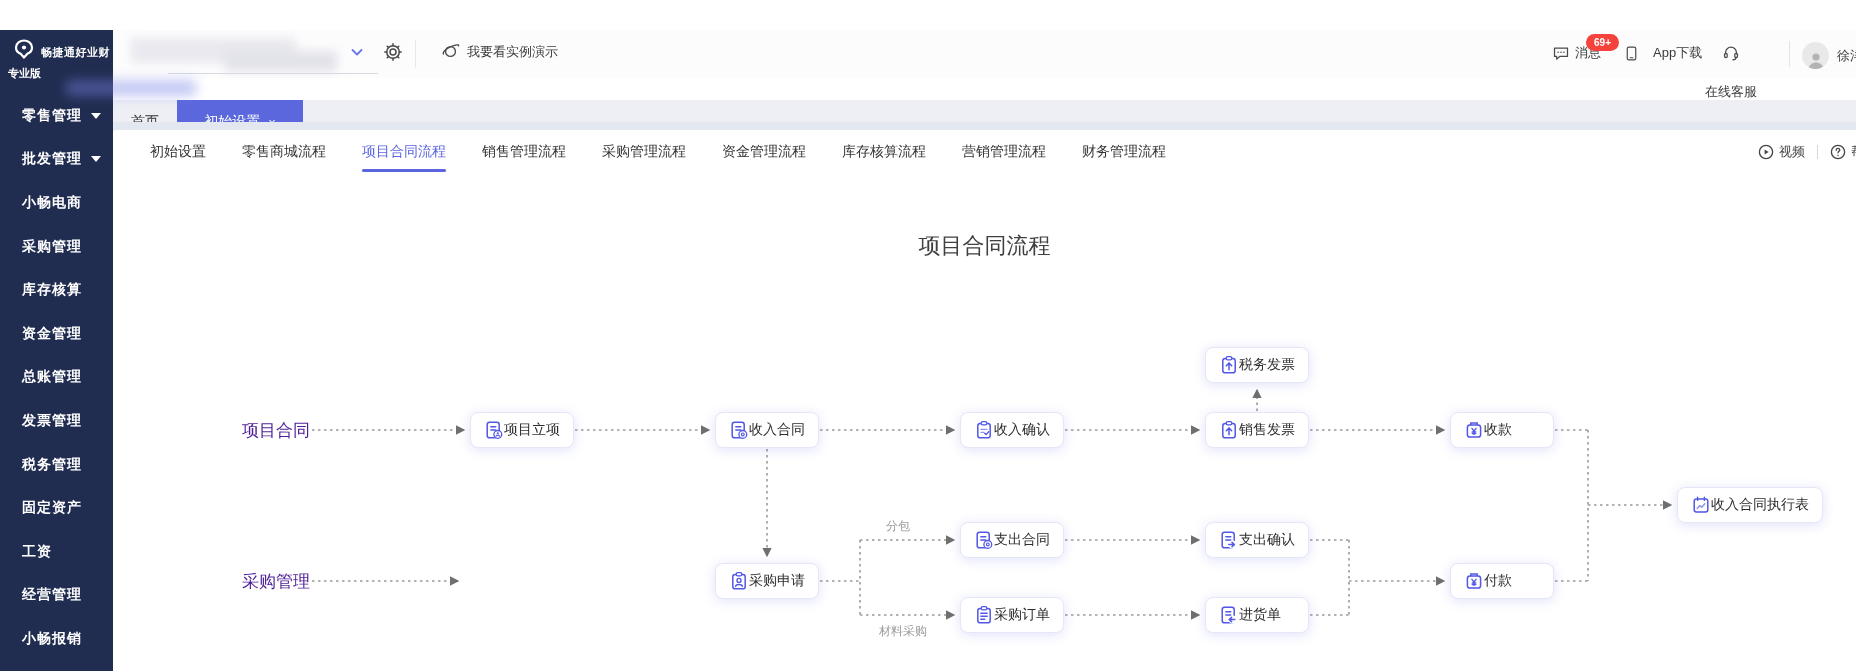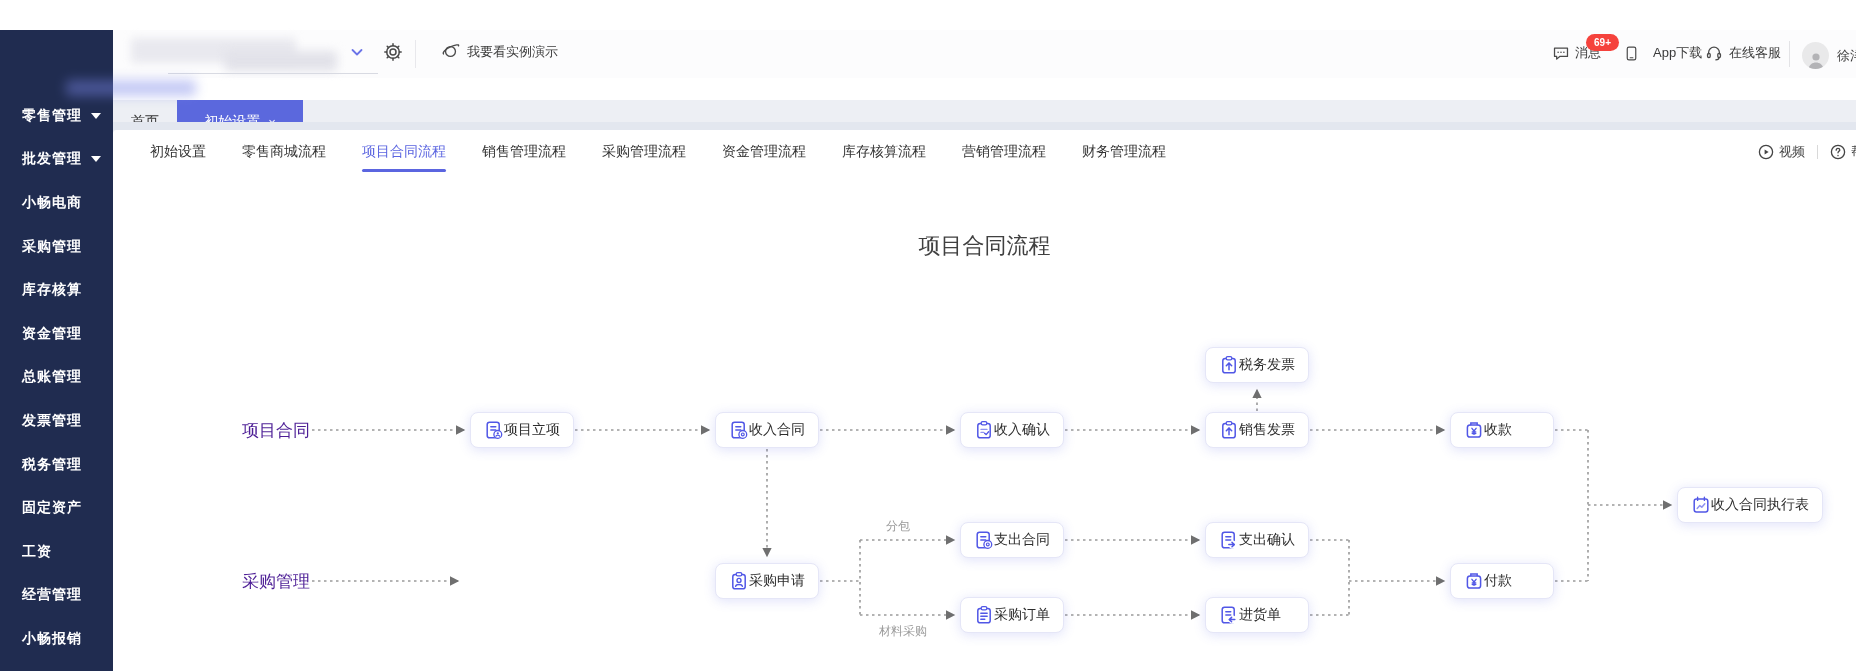--- a/index.html
+++ b/index.html
@@ -25,21 +25,21 @@
   .company-input { position:absolute; left:55px; top:10px; width:210px; height:34px; border-bottom:1px solid #d8dae2; }
   .blur1 { position:absolute; left:18px; top:8px; width:165px; height:25px; background:#e9e9ef; filter:blur(4px); border-radius:4px; }
   .blur2 { position:absolute; left:112px; top:21px; width:112px; height:20px; background:#e2e2e9; filter:blur(5px); border-radius:4px; }
   .chevron { position:absolute; left:236px; top:14px; }
   .gear { position:absolute; left:270px; top:12px; cursor:pointer; }
   .tdiv1 { position:absolute; left:302px; top:10px; width:1px; height:28px; background:#e8e8ec; }
   .demo { position:absolute; left:328px; top:12px; display:flex; align-items:center; gap:7px; font-size:13px; color:#3a3a3a; cursor:pointer; }
   .msg { position:absolute; left:1439px; top:14px; display:flex; gap:5px; align-items:center; font-size:13px; color:#3a3a3a; cursor:pointer; }
   .badge { position:absolute; left:1473px; top:4px; min-width:33px; height:17px; background:#f5423c; color:#fff; font-size:10px; font-weight:700; border-radius:9px; display:flex; align-items:center; justify-content:center; padding:0 5px; }
   .appdl { position:absolute; left:1510px; top:14px; display:flex; gap:13px; align-items:center; font-size:13px; color:#3a3a3a; cursor:pointer; }
-  .support { position:absolute; left:1592px; top:14px; display:flex; gap:6px; align-items:center; font-size:13px; color:#3a3a3a; cursor:pointer; }
+  .support { position:absolute; left:1592px; top:14px; display:flex; gap:21px; align-items:center; font-size:13px; color:#3a3a3a; cursor:pointer;flex-direction:column; }
   .tdiv2 { position:absolute; left:1676px; top:11px; width:1px; height:26px; background:#e3e3e6; }
   .userbox { position:absolute; left:1689px; top:12px; display:flex; gap:8px; align-items:center; font-size:13px; color:#3a3a3a; cursor:pointer; white-space:nowrap; }
   .avatar { width:27px; height:27px; border-radius:50%; background:#e9e9ea; display:flex; align-items:flex-end; justify-content:center; overflow:hidden; }
 
   
   .tabstrip { position:absolute; left:113px; top:78px; width:1743px; height:44px; background:#edeff4;margin-top:22px; }
   .wtab { position:absolute; top:0; height:44px; display:flex; align-items:center; justify-content:center; gap:8px; font-size:14px; color:#333; cursor:pointer; }
   .wtab.home { left:0; width:64px; }
   .wtab.active { left:64px; width:126px; background:#5b68dd; color:#fff; }
   .wtab .close { font-size:13px; opacity:.9; cursor:pointer; }
@@ -63,20 +63,30 @@
   .rowlabel { position:absolute; transform:translate(-50%,-50%); font-size:17px; color:#4c1d95; white-space:nowrap; }
   .edgelabel { position:absolute; transform:translate(-50%,-50%); font-size:12px; color:#9a9a9a; white-space:nowrap; }
 </style>
 </head>
 <body>
 
 <div class="stage">
   <div class="top-strip"></div>
 
   <div class="sidebar">
+    <div class="logo-block">
+      <span class="logo-mark">
+        <svg width="26" height="26" viewBox="0 0 26 26" fill="none">
+          <path d="M13 3.5c4 0 8 2.6 8 7 0 3.1-2 5.2-4.4 6.1l-3.6 4-3.6-4C7 15.7 5 13.6 5 10.5c0-4.4 4-7 8-7z" stroke="#fff" stroke-width="2.2" stroke-linejoin="round"></path>
+          <circle cx="13" cy="10.5" r="2.1" fill="#fff"></circle>
+        </svg>
+      </span>
+      <span class="brand">畅捷通好业财</span>
+      <span class="edition">专业版</span>
+    </div>
     <div class="nav">
         <div class="nav-item">
           <span>零售管理</span>
           <span class="caret"></span>
         </div>
         <div class="nav-item">
           <span>批发管理</span>
           <span class="caret"></span>
         </div>
         <div class="nav-item">

